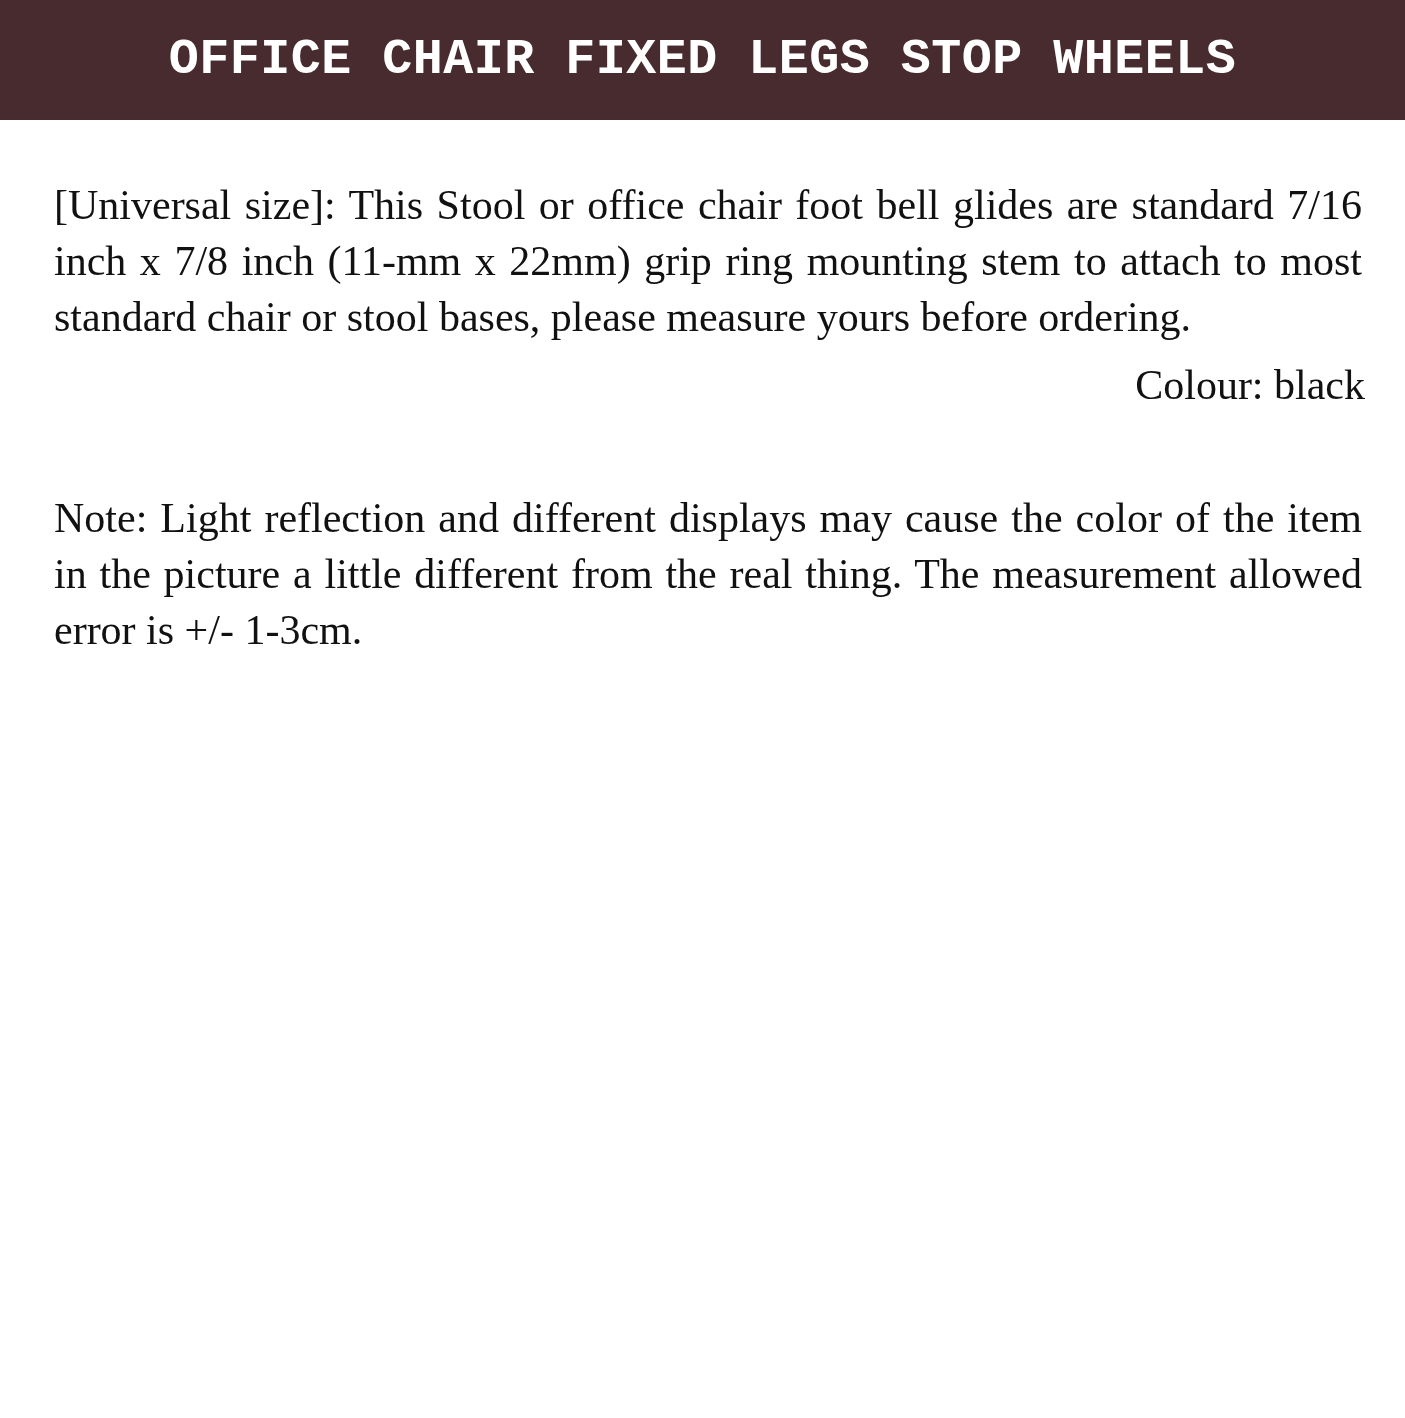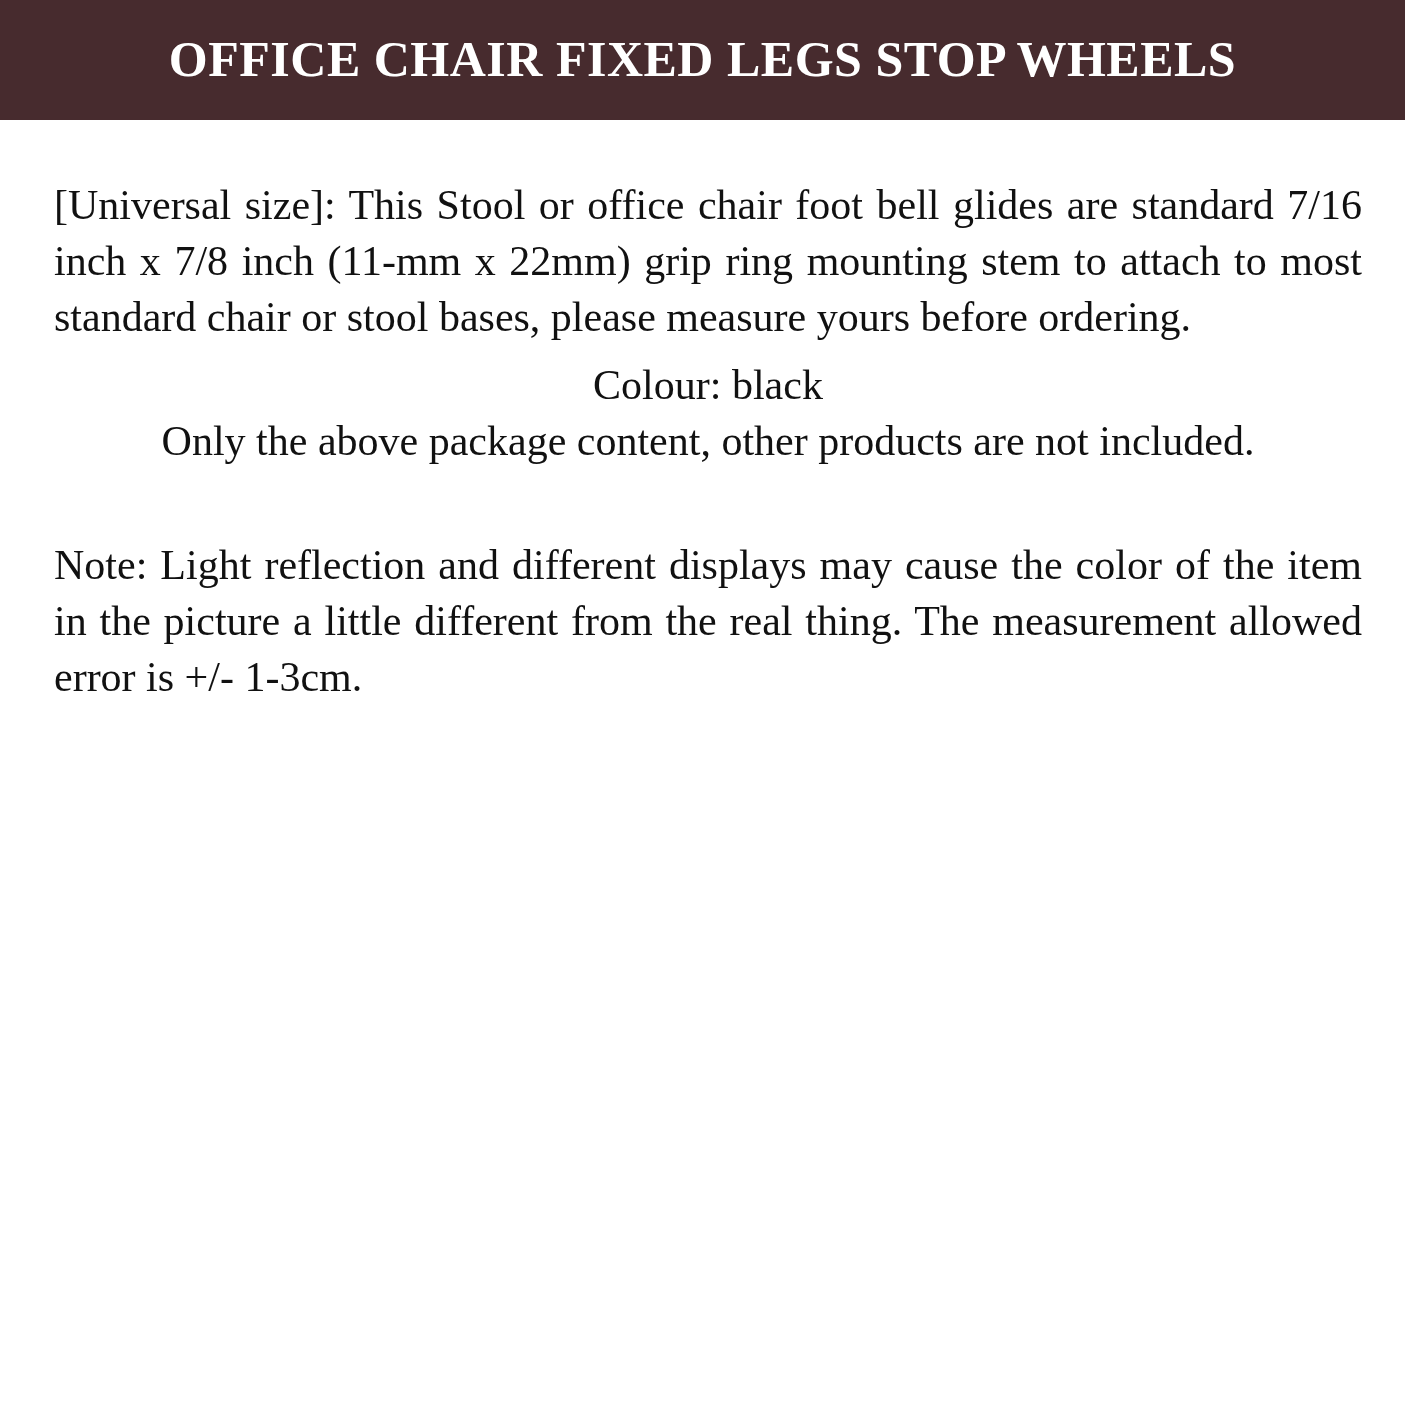--- a/index.html
+++ b/index.html
@@ -4,44 +4,43 @@
   <style>
     html, body { margin: 0; padding: 0; background: #ffffff; }
     body { width: 1405px; height: 1418px; overflow: hidden; position: relative; }
     .header {
       position: absolute; left: 0; top: 0; width: 1405px; height: 120px;
       background: #472b2e;
       display: flex; align-items: center; justify-content: center;
     }
     .header-title {
       color: #ffffff;
-      font-family: Liberation Serif, serif;
+      font-family: Liberation Mono, monospace;
       font-weight: bold;
       font-size: 50px;
       letter-spacing: 0.5px;
       margin-top: -2px;
       text-align: right;
     }
     .content {
       position: absolute; left: 42px; top: 165px; width: 1332px;
       font-family: "Liberation Serif", "DejaVu Serif", serif;
       font-size: 42px;
       line-height: 56px;
       color: #111111;
     }
     .para { margin: 12px; text-align: justify; }
-    .line { margin: 0; text-align: center; white-space: nowrap; }
+    .line { margin: 9px; text-align: right; white-space: nowrap; }
     .spacer { height: 56px; }
   </style>
 </head>
 <body>
 
 <div class="header">
   <div class="header-title">OFFICE CHAIR FIXED LEGS STOP WHEELS</div>
 </div>
 
 <div class="content">
   <p class="para">[Universal size]: This Stool or office chair foot bell glides are standard 7/16 inch x 7/8 inch (11-mm x 22mm) grip ring mounting stem to attach to most standard chair or stool bases, please measure yours before ordering.</p>
   <p class="line">Colour: black</p>
-  <p class="line">Only the above package content, other products are not included.</p>
   <div class="spacer"></div>
   <p class="para">Note: Light reflection and different displays may cause the color of the item in the picture a little different from the real thing. The measurement allowed error is +/- 1-3cm.</p>
 </div>
 
 </body></html>

